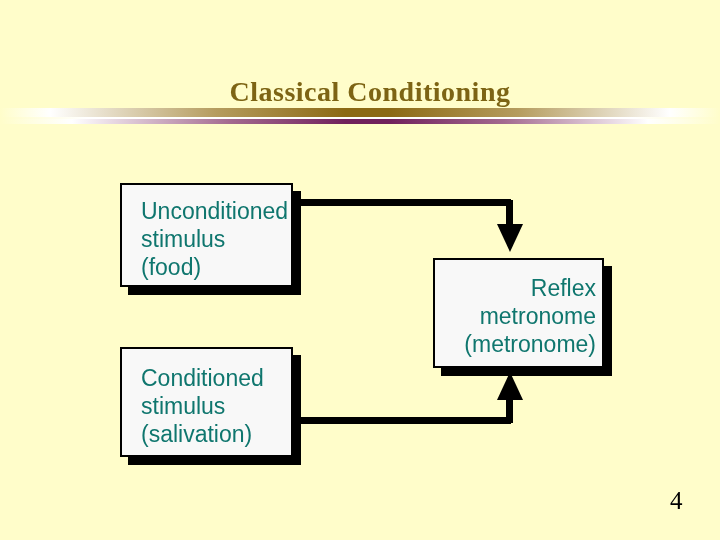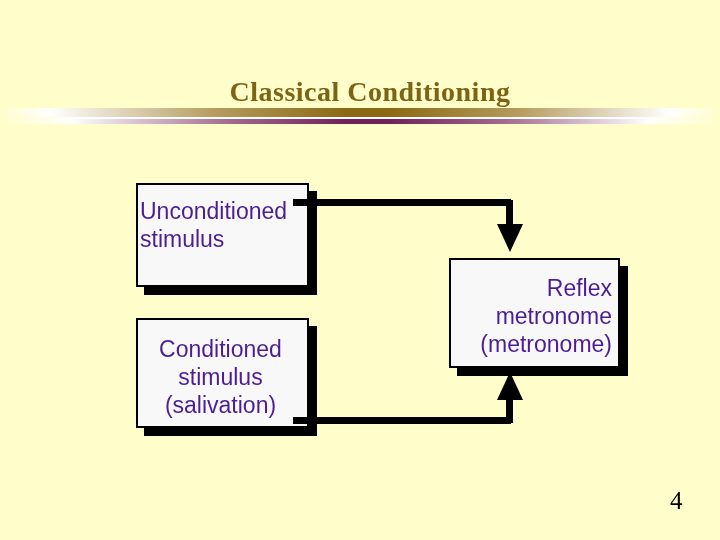--- a/index.html
+++ b/index.html
@@ -57,29 +57,28 @@
     background: linear-gradient(90deg, #FFFDCA 0%, #FFFFFF 10%, #A3698F 32%, #70205C 48%, #70205C 54%, #A3698F 70%, #FFFFFF 90%, #FFFDCA 100%);
   }
 
   
   .dbox {
     position: absolute;
     box-sizing: border-box;
     background: #F8F8F8;
     border: 2px solid #000000;
     box-shadow: 8px 8px 0 0 #000000;
-    color: #4c1d95;
+    color: #0f766e;
     font-size: 23px;
     line-height: 28px;
-    padding: 12px 6px 0 2px;
-    margin-left: 16px;
+    padding: 12px 6px 0 19px;
   }
   .dbox .line { white-space: nowrap; }
   .box-unconditioned { left: 120px; top: 183px; width: 173px; height: 104px; }
-  .box-conditioned   { left: 120px; top: 318px; width: 173px; height: 110px; padding-top: 15px; text-align: center; }
+  .box-conditioned   { left: 120px; top: 347px; width: 173px; height: 110px; padding-top: 15px; }
   .box-reflex        { left: 433px; top: 258px; width: 171px; height: 110px; padding-top: 14px; text-align: right; }
 
   
   .connector { position: absolute; background: #000000; }
   .h-line-top    { left: 293px; top: 199px; width: 218px; height: 7px; }
   .v-line-top    { left: 506px; top: 200px; width: 7px;  height: 26px; }
   .h-line-bottom { left: 293px; top: 417px; width: 218px; height: 7px; }
   .v-line-bottom { left: 506px; top: 398px; width: 7px;  height: 25px; }
 
   .arrowhead { position: absolute; width: 0; height: 0; }
@@ -115,20 +114,21 @@
 
   <div class="divider">
     <div class="bar-gold"></div>
     <div class="bar-separator"></div>
     <div class="bar-plum"></div>
   </div>
 
   <div class="dbox box-unconditioned">
     <div class="line">Unconditioned</div>
     <div class="line">stimulus</div>
+    <div class="line">(food)</div>
   </div>
 
   <div class="dbox box-conditioned">
     <div class="line">Conditioned</div>
     <div class="line">stimulus</div>
     <div class="line">(salivation)</div>
   </div>
 
   <div class="dbox box-reflex">
     <div class="line">Reflex</div>

